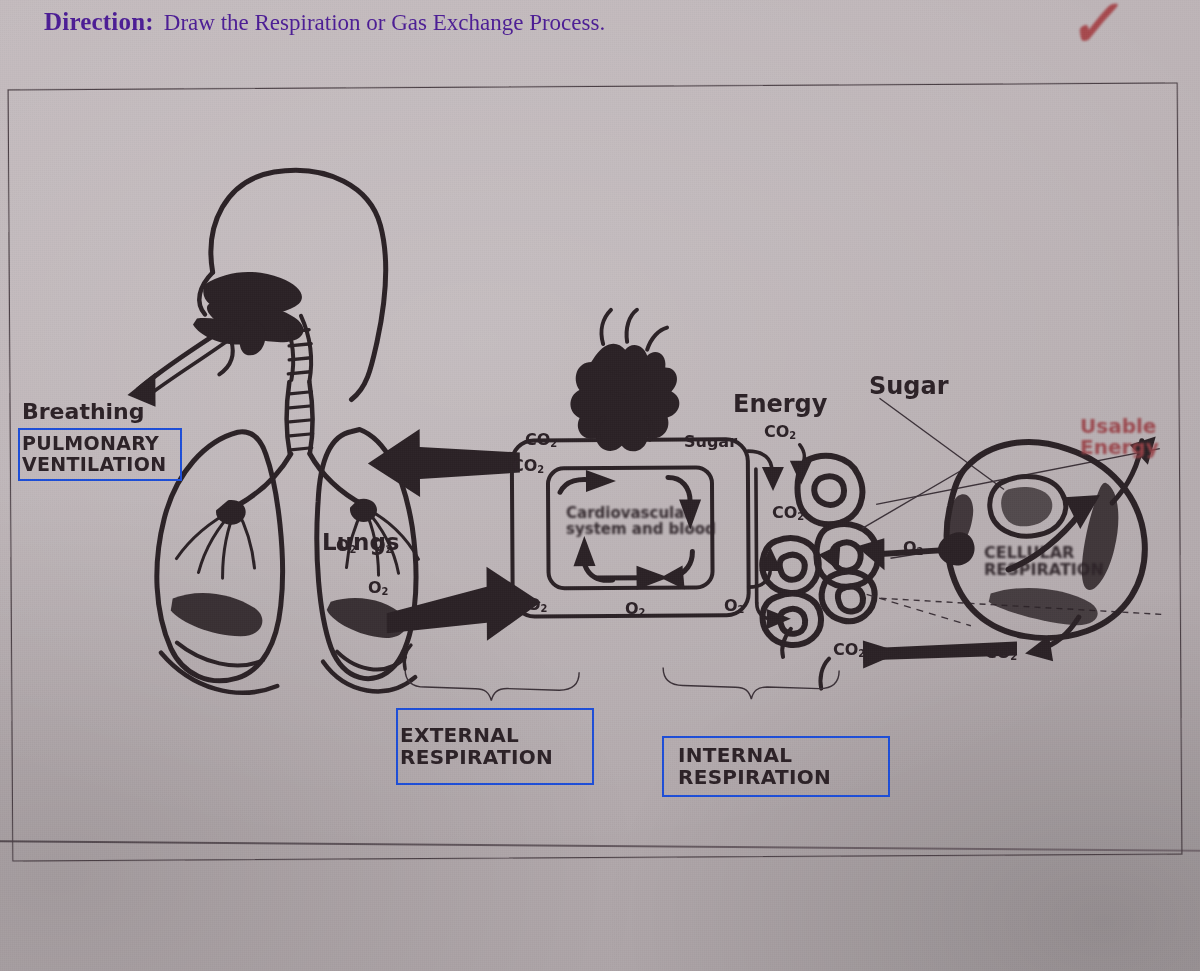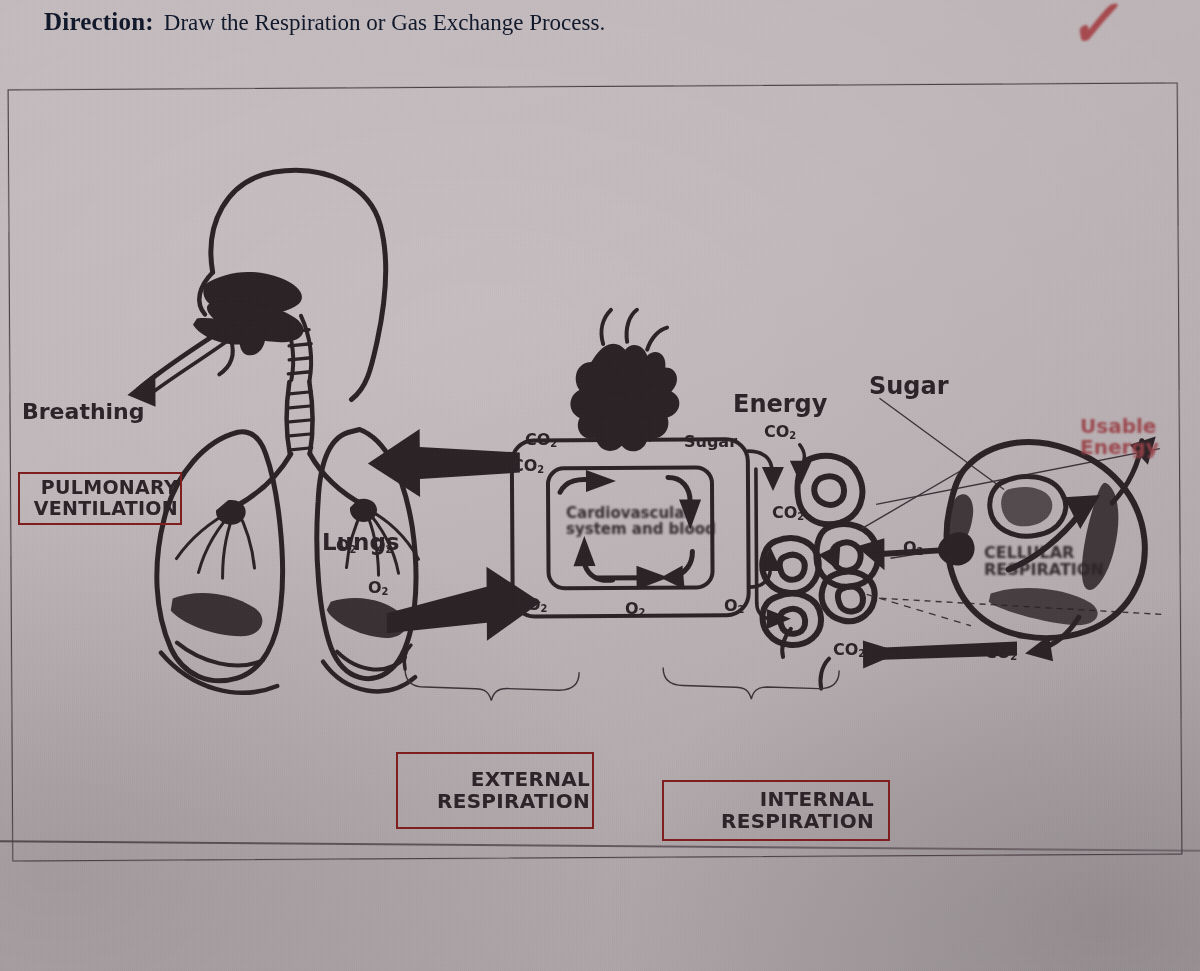--- a/index.html
+++ b/index.html
@@ -20,21 +20,21 @@
   }
   #grain{
     position:absolute;inset:0;pointer-events:none;
     background-image:
       repeating-linear-gradient(0deg, rgba(0,0,0,0.012) 0 1px, rgba(255,255,255,0.012) 1px 2px),
       repeating-linear-gradient(90deg, rgba(0,0,0,0.010) 0 1px, rgba(255,255,255,0.010) 1px 2px);
     opacity:.8;
   }
   .hdr{
     position:absolute;left:44px;top:8px;
-    color:#0f172a;white-space:nowrap;text-align:center;
+    color:#4c1d95;white-space:nowrap;text-align:center;
   }
   .hdr .lbl{font-weight:bold;font-size:25px;letter-spacing:.2px;}
   .hdr .txt{font-size:23px;margin-left:10px;}
   
   #redmark{
     position:absolute;left:1066px;top:-14px;width:88px;height:44px;
     color:#a33a3f;font-family:"Liberation Serif",serif;font-size:62px;
     font-weight:bold;font-style:italic;
     filter:blur(1.1px);opacity:.88;transform:rotate(-4deg);
   }
@@ -55,23 +55,23 @@
   #art{position:absolute;left:0;top:0;width:1200px;height:971px;}
   .ink{stroke:#2b2226;fill:none;stroke-linecap:round;stroke-linejoin:round;}
   .inkf{fill:#2b2226;stroke:none;}
   .thin{stroke:#3b3138;stroke-width:1.4;fill:none;}
   
   .lab{
     position:absolute;color:#2c2227;font-family:"DejaVu Sans",sans-serif;
     font-weight:bold;white-space:nowrap;line-height:1.05;
   }
   .boxlab{
-    position:absolute;border:2px solid #7f1d1d;color:#2c2227;
-    font-family:"DejaVu Sans",sans-serif;font-weight:bold;text-align:right;
-    line-height:1.12;letter-spacing:.3px;margin-top:44px;
+    position:absolute;border:2px solid #1d4ed8;color:#2c2227;
+    font-family:"DejaVu Sans",sans-serif;font-weight:bold;text-align:left;
+    line-height:1.12;letter-spacing:.3px;
   }
   .sub{font-size:.62em;vertical-align:-.18em;}
   .blurry{filter:blur(.35px);}
   .smear{filter:blur(.9px);opacity:.93;}
   .red{color:#9a4248;}
 </style>
 </head>
 <body>
 
 <div id="paper"></div>

